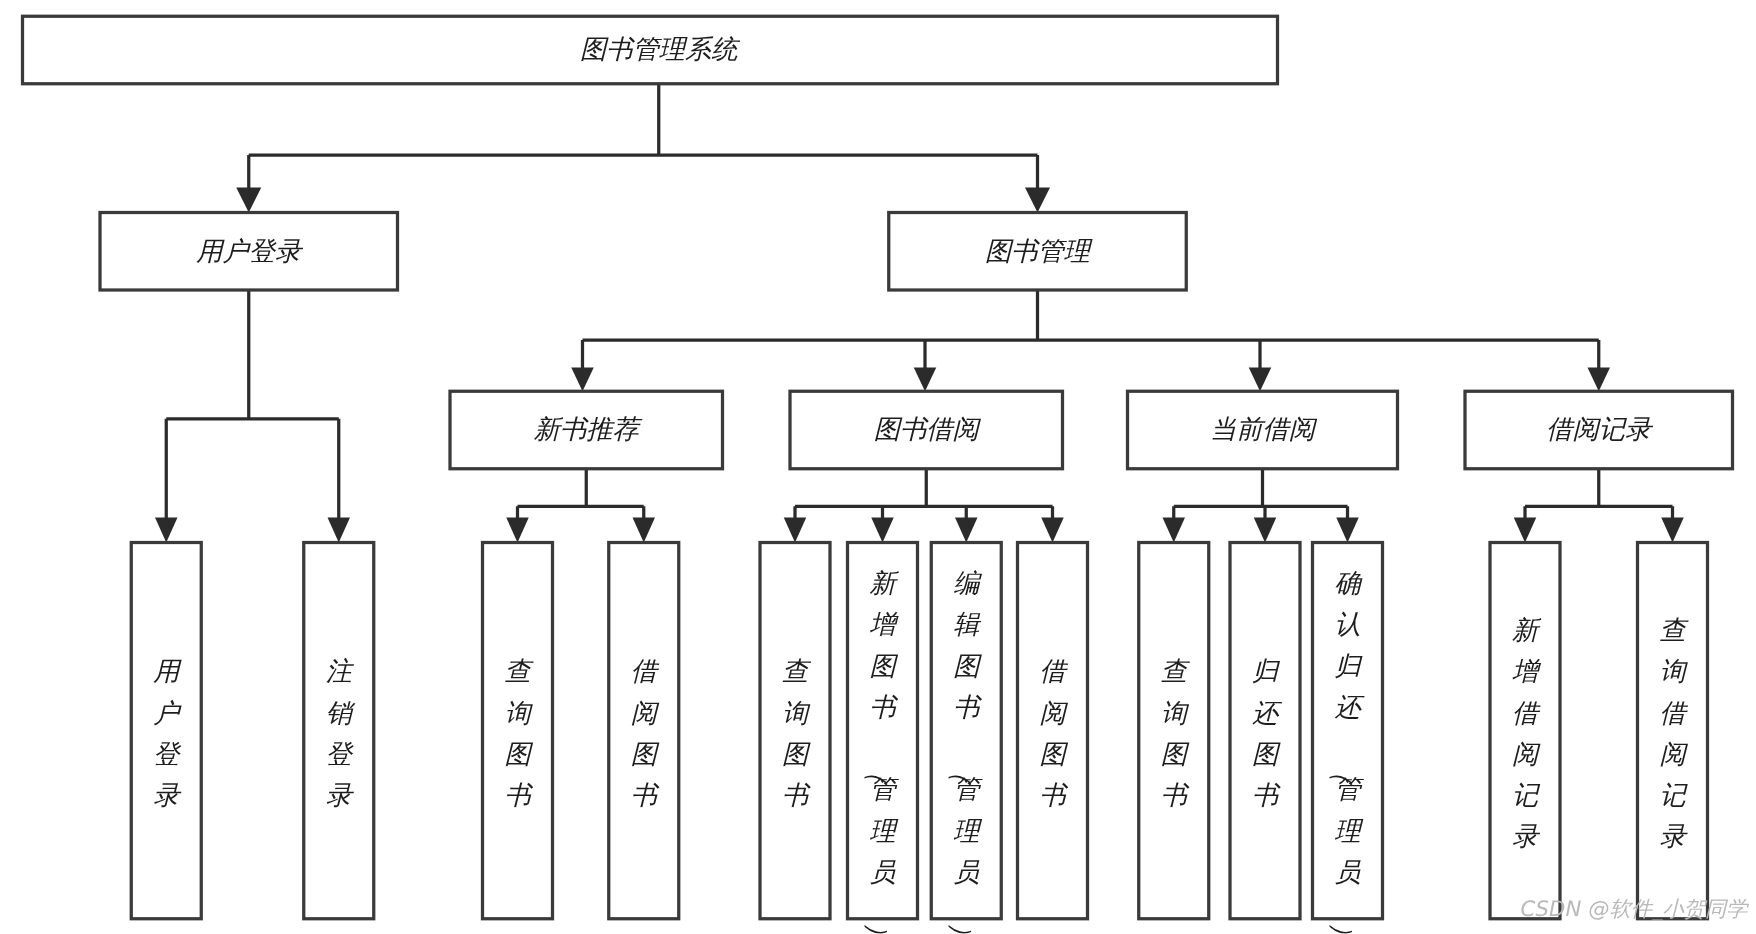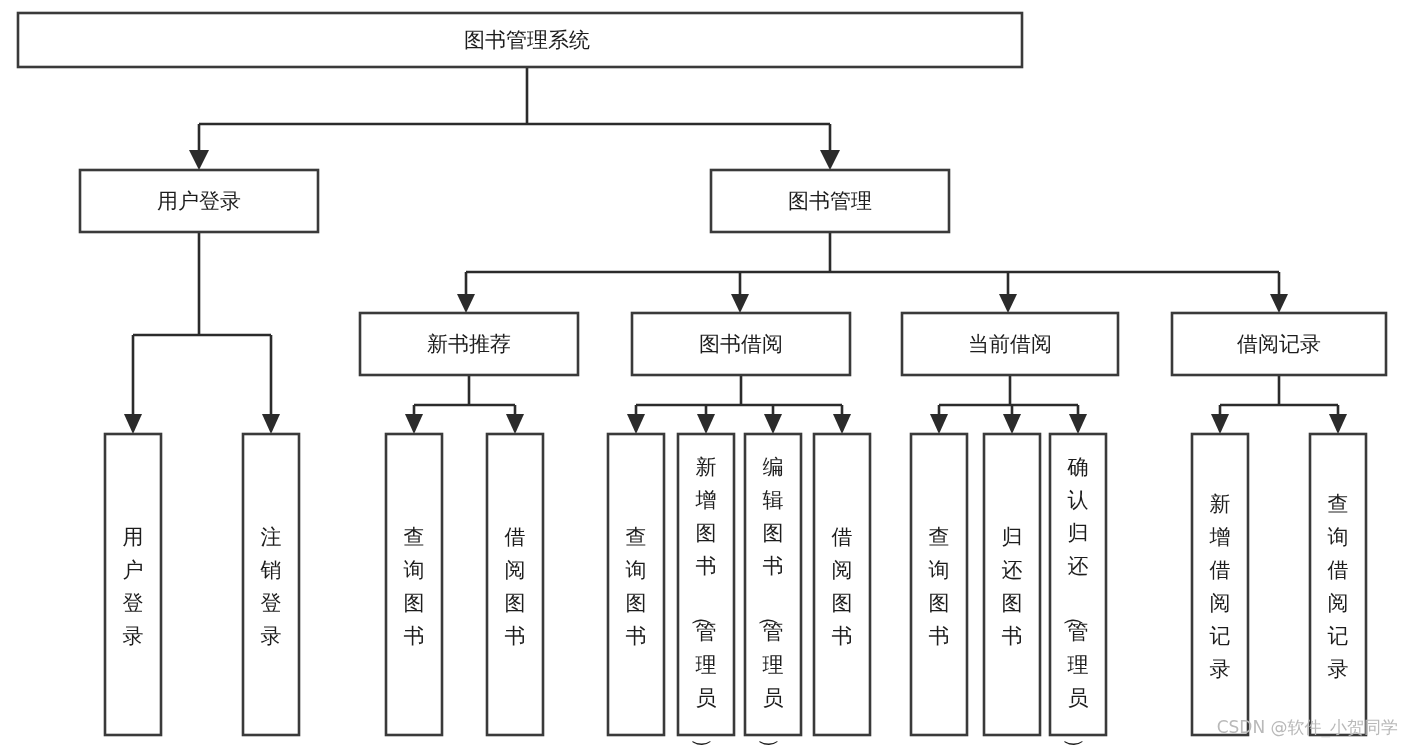--- a/index.html
+++ b/index.html
@@ -11,20 +11,21 @@
     width: 1405px;
     height: 747px;
     overflow: hidden;
     font-family: "DejaVu Sans", "Liberation Sans", sans-serif;
   }
   #diagram-root {
     position: relative;
     width: 1405px;
     height: 747px;
     background: #ffffff;
+    font-style: italic;
   }
   svg#flow-canvas {
     position: absolute;
     left: 0;
     top: 0;
     width: 1405px;
     height: 747px;
     display: block;
   }
   .node-box {

